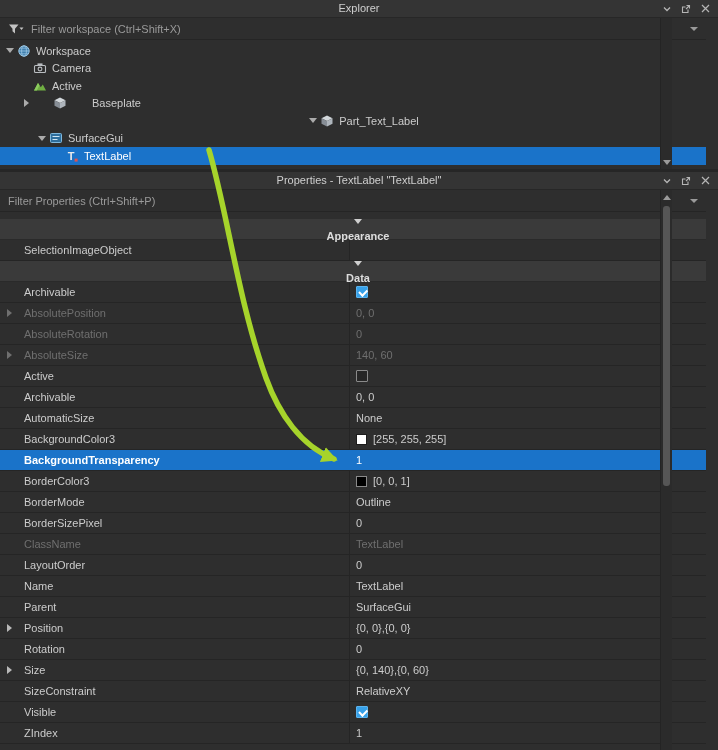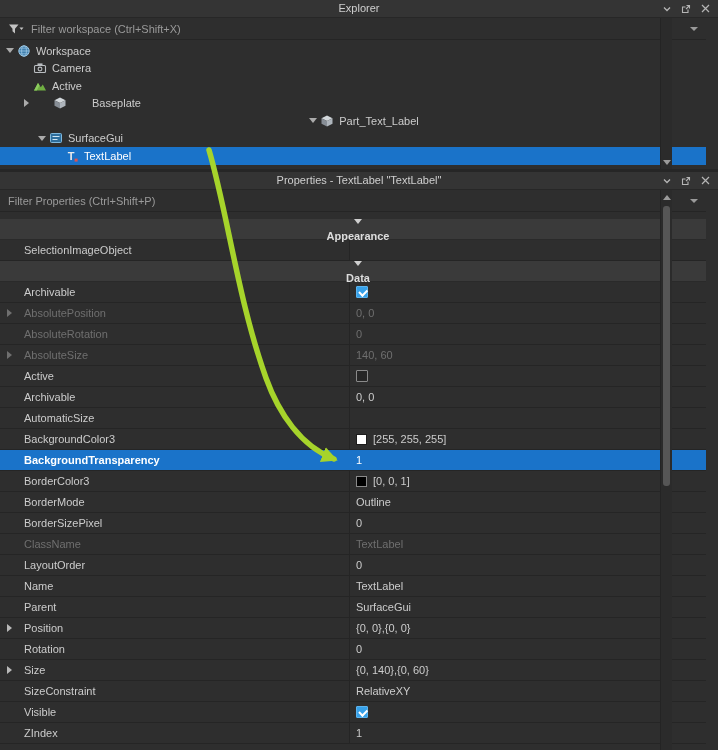--- a/index.html
+++ b/index.html
@@ -322,20 +322,23 @@
           <span>Archivable</span>
         </div>
         <div class="prop-value">
           <span class="value-text">0, 0</span>
         </div>
       </div>
       <div class="prop-row">
         <div class="prop-name">
           <span>AutomaticSize</span>
         </div>
+        <div class="prop-value">
+          <span class="value-text">None</span>
+        </div>
       </div>
       <div class="prop-row">
         <div class="prop-name">
           <span>BackgroundColor3</span>
         </div>
         <div class="prop-value">
           <span class="swatch" style="background: rgb(255, 255, 255); border-color: rgb(28, 28, 28);"></span>
           <span class="value-text">[255, 255, 255]</span>
         </div>
       </div>

